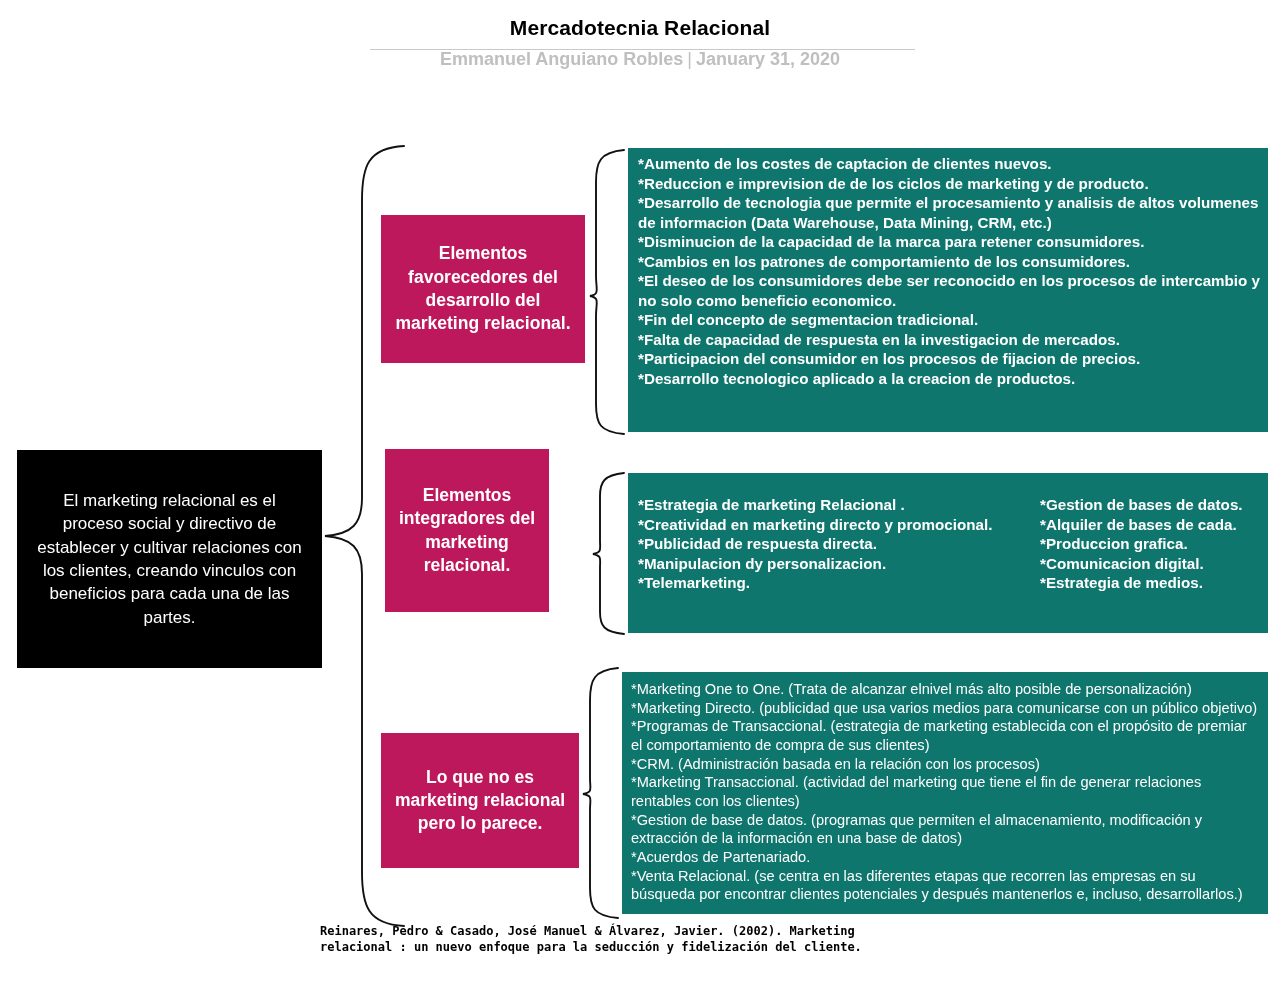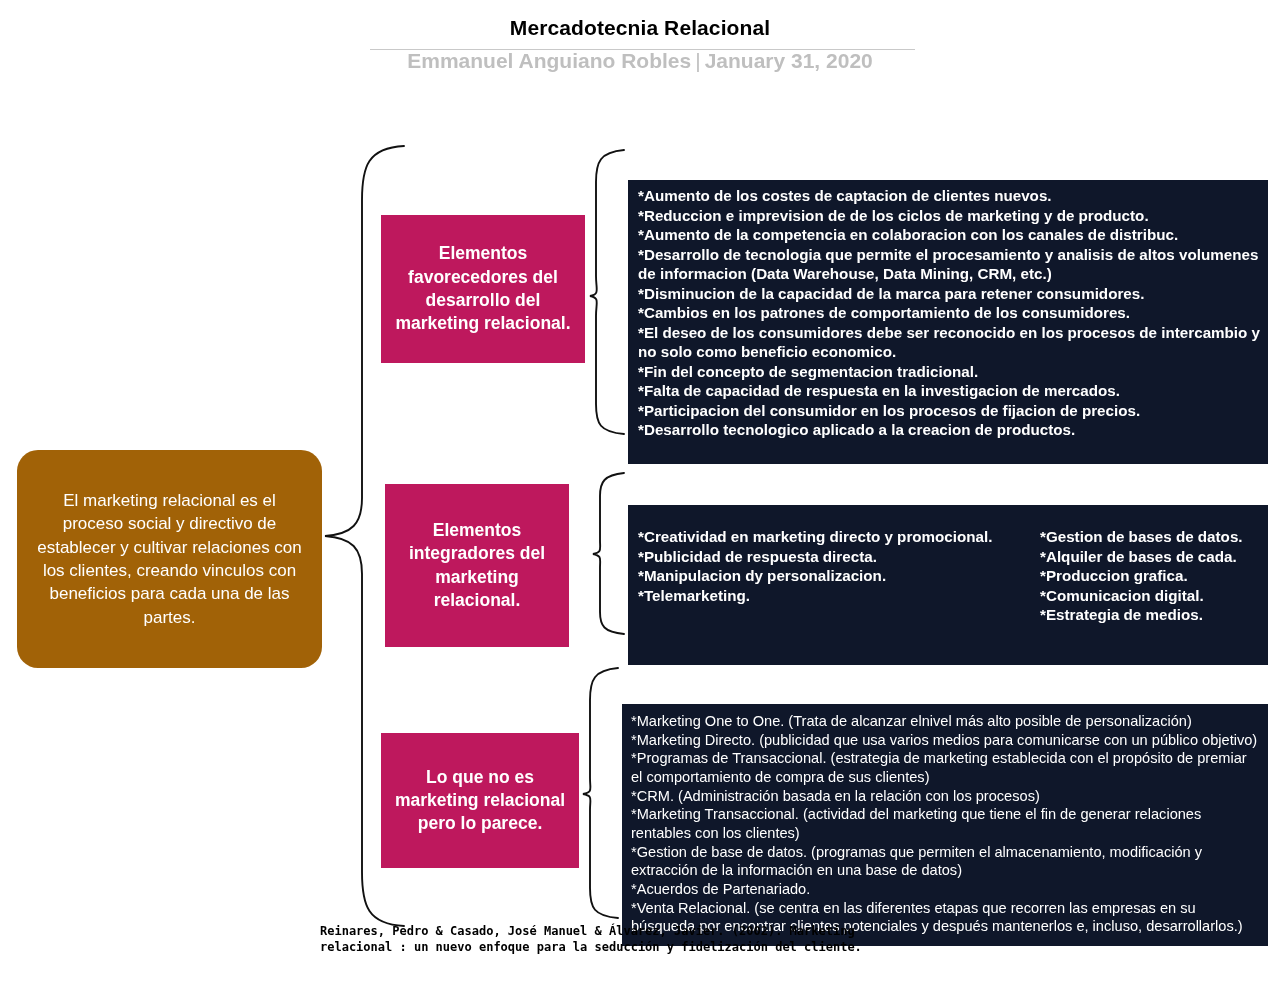--- a/index.html
+++ b/index.html
@@ -46,21 +46,21 @@
     width: 545px;
     height: 1px;
     background: #c9c9c9;
   }
   #byline {
     position: absolute;
     left: 0;
     top: 49px;
     width: 1280px;
     text-align: center;
-    font-size: 21px;
+    font-size: 18px;
     font-weight: bold;
     color: #bfbfbf;
     white-space: nowrap;
   }
   #byline .sep {
     padding: 0 4px;
     color: #bfbfbf;
     font-weight: normal;
   }
 
@@ -75,34 +75,32 @@
     display: flex;
     align-items: center;
     justify-content: center;
     text-align: center;
     font-weight: bold;
     font-size: 17.5px;
     line-height: 1.33;
     padding: 6px 10px;
   }
   .red-box {
-    background: #a16207;
+    background: #000000;
     display: flex;
     align-items: center;
     justify-content: center;
     text-align: center;
     font-size: 17px;
     line-height: 1.38;
     padding: 8px 14px;
-    border-radius: 21px;
   }
   .green-box {
-    background: #0f172a;
+    background: #0f766e;
     color: #ffffff;
-    margin-top: 32px;
   }
   .green-bold {
     font-weight: bold;
     font-size: 15.2px;
     line-height: 1.285;
   }
   .green-regular {
     font-weight: normal;
     font-size: 14.6px;
     line-height: 1.28;
@@ -112,21 +110,21 @@
     padding: 0;
     list-style: none;
   }
   .green-lines li {
     white-space: normal;
   }
 
   
   #red-main      { left: 17px;  top: 450px; width: 305px; height: 218px; }
   #blue-1        { left: 381px; top: 215px; width: 204px; height: 148px; }
-  #blue-2        { left: 385px; top: 484px; width: 184px; height: 163px; }
+  #blue-2        { left: 385px; top: 449px; width: 164px; height: 163px; }
   #blue-3        { left: 381px; top: 733px; width: 198px; height: 135px; }
 
   #green-1       { left: 628px; top: 148px; width: 640px; height: 284px; padding: 6px 0 0 10px; }
   #green-2       { left: 628px; top: 473px; width: 640px; height: 160px; padding: 0 0 0 10px; }
   #green-3       { left: 622px; top: 672px; width: 646px; height: 242px; padding: 8px 6px 0 9px; }
 
   #green-2 .cols {
     position: absolute;
     top: 22px;
     left: 10px;
@@ -217,38 +215,38 @@
     <span>El marketing relacional es el proceso social y directivo de establecer y cultivar relaciones con los clientes, creando vinculos con beneficios para cada una de las partes.</span>
   </div>
 
   <div class="box blue-box" id="blue-1">
     <span>Elementos favorecedores del desarrollo del marketing relacional.</span>
   </div>
   <div class="box green-box green-bold" id="green-1">
     <ul class="green-lines">
       <li>*Aumento de los costes  de captacion de clientes nuevos.</li>
       <li>*Reduccion e imprevision de de los ciclos de marketing y de producto.</li>
-      <li>*Aumento de la competencia en colaboracion con los canales de distribuc.</li>
       <li>*Desarrollo de tecnologia que permite el procesamiento y analisis de altos volumenes de informacion (Data Warehouse, Data Mining, CRM, etc.)</li>
       <li>*Disminucion de la capacidad de la marca para retener consumidores.</li>
       <li>*Cambios  en los patrones  de  comportamiento de los consumidores.</li>
       <li>*El deseo de los consumidores debe ser reconocido  en los procesos de intercambio y no solo como beneficio economico.</li>
       <li>*Fin del concepto de segmentacion tradicional.</li>
       <li>*Falta de capacidad de respuesta en la investigacion de mercados.</li>
       <li>*Participacion del consumidor en los procesos de fijacion de precios.</li>
       <li>*Desarrollo tecnologico aplicado a la creacion de productos.</li>
     </ul>
   </div>
 
   <div class="box blue-box" id="blue-2">
     <span>Elementos integradores del marketing relacional.</span>
   </div>
   <div class="box green-box green-bold" id="green-2">
     <div class="cols">
       <ul class="green-lines col-a">
+        <li>*Estrategia de marketing Relacional .</li>
         <li>*Creatividad en marketing directo y promocional.</li>
         <li>*Publicidad de respuesta directa.</li>
         <li>*Manipulacion dy personalizacion.</li>
         <li>*Telemarketing.</li>
       </ul>
       <ul class="green-lines col-b">
         <li>*Gestion de bases de datos.</li>
         <li>*Alquiler de bases de cada.</li>
         <li> *Produccion grafica.</li>
         <li>*Comunicacion digital.</li>

